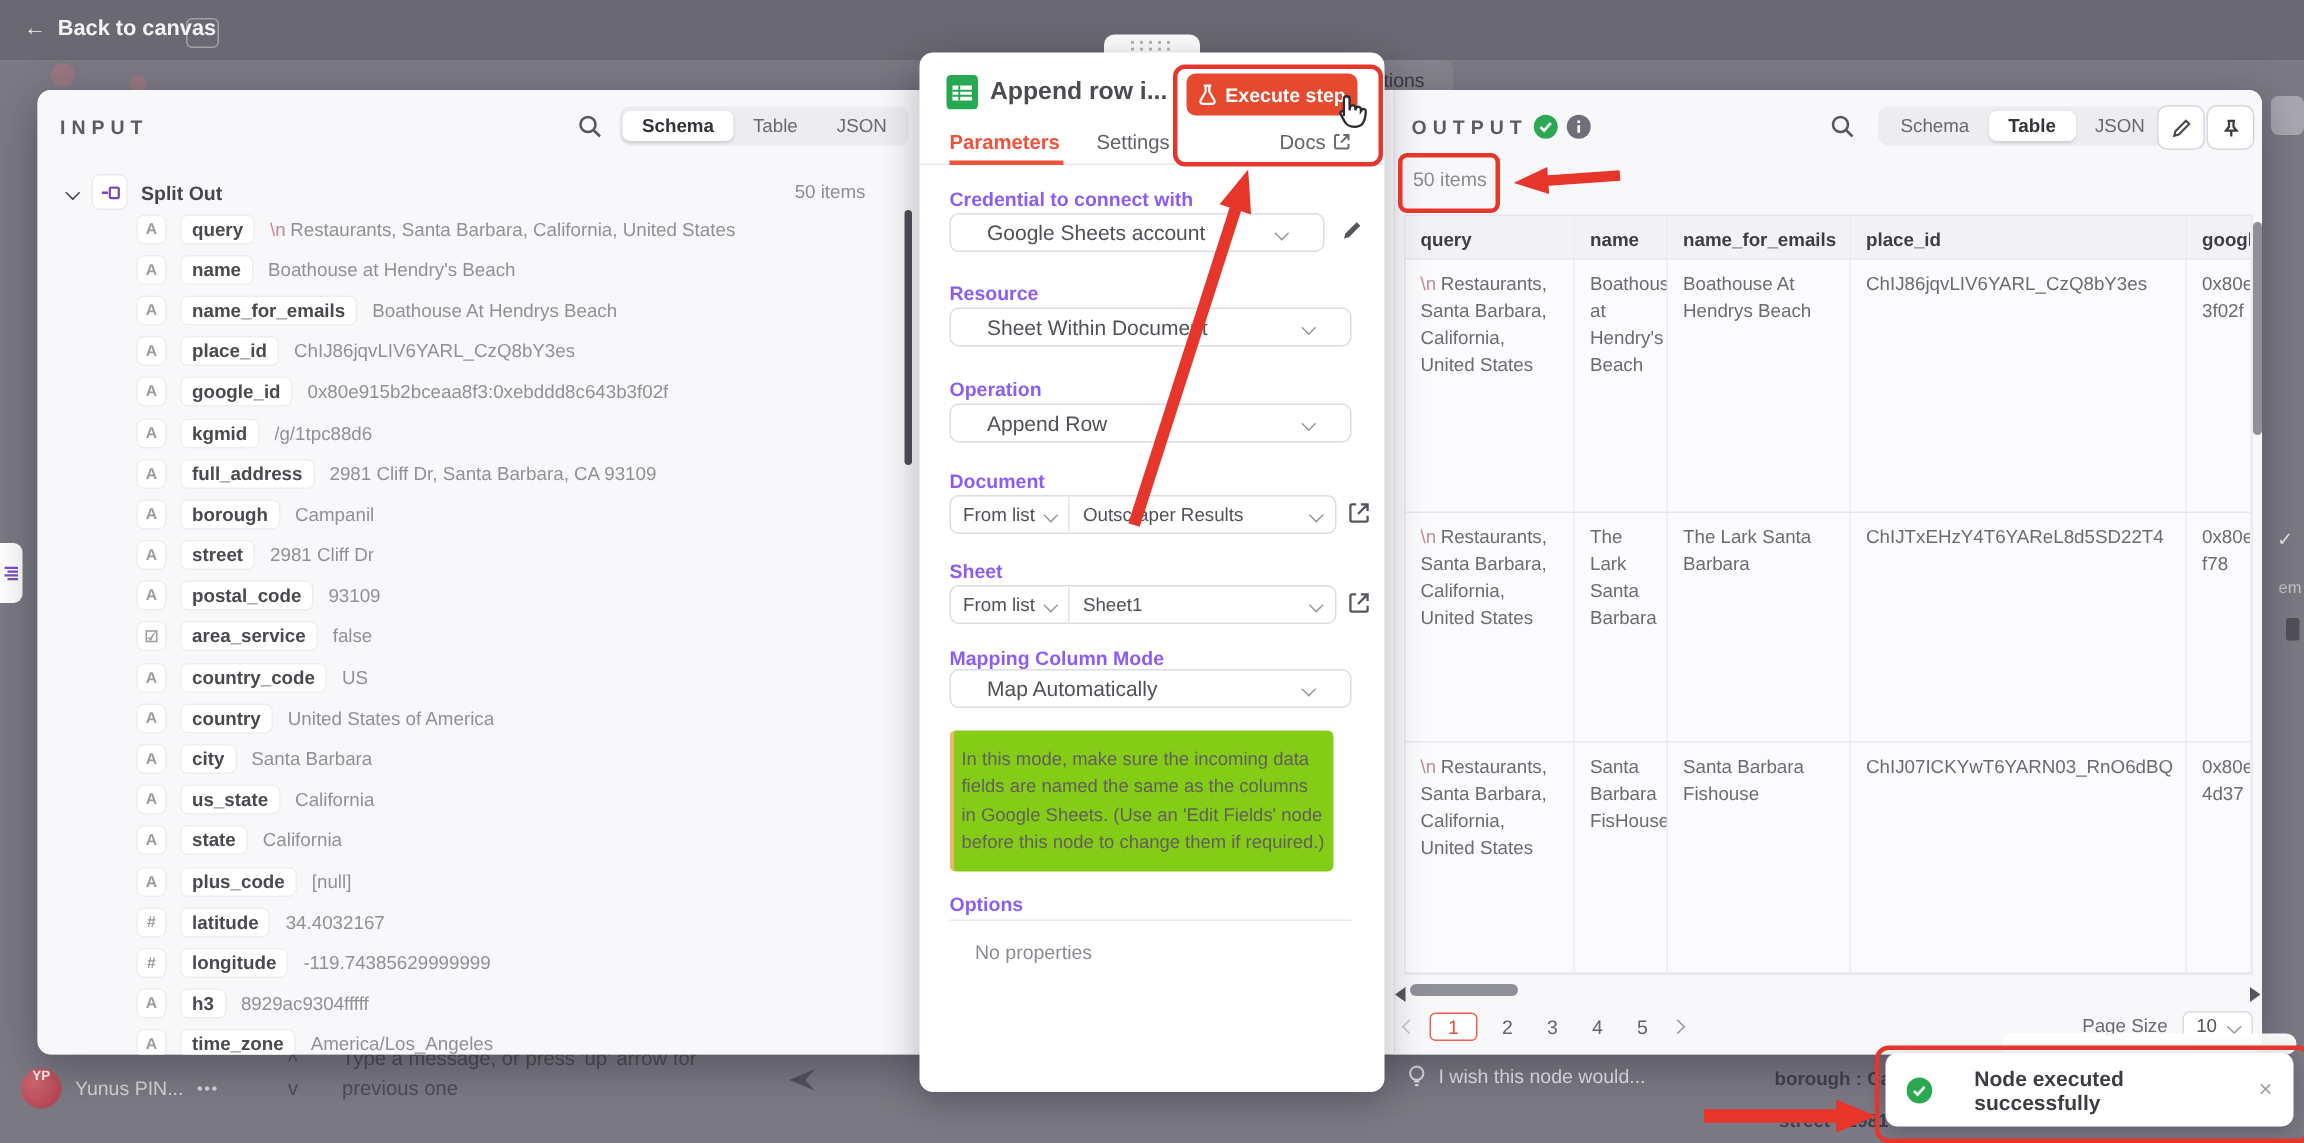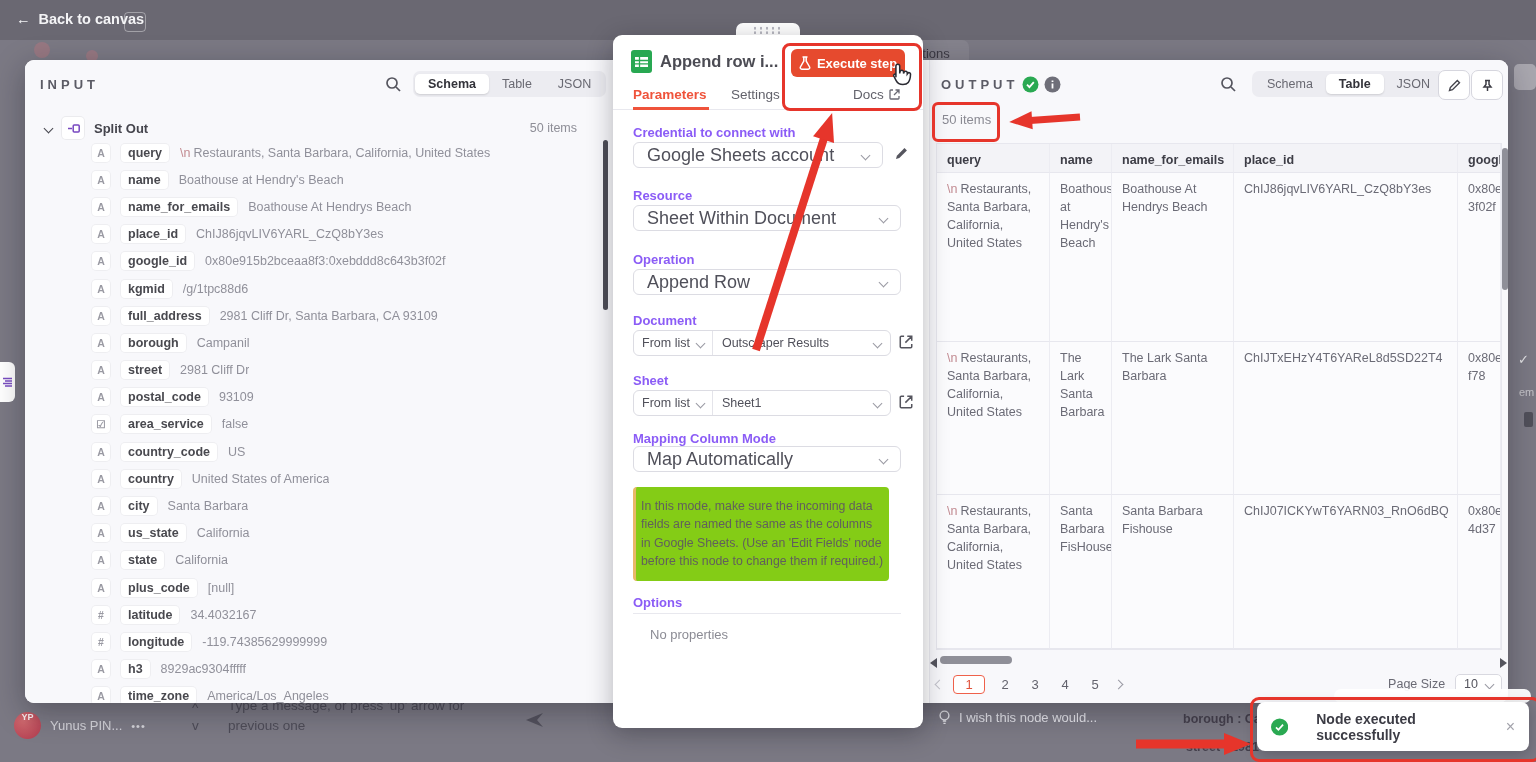--- a/index.html
+++ b/index.html
@@ -57,21 +57,21 @@
   .tri{width:0;height:0;border-style:solid}
   
   .npanel{left:613px;top:35px;width:310px;height:693px;background:#fff;border-radius:9px;box-shadow:0 6px 26px rgba(20,20,30,.30);z-index:30}
   .dragtab{left:736px;top:23px;width:64px;height:14px;background:#fff;border-radius:7px 7px 0 0;z-index:29;display:flex;align-items:center;justify-content:center}
   .dots{width:32px;height:8px;background-image:radial-gradient(circle,#b6b6bf 1px,transparent 1.3px);background-size:6px 4.5px}
   .ntitle{font-size:16.5px;font-weight:700;color:#4b4b53;white-space:nowrap}
   .execbtn{left:178px;top:14px;width:114px;height:28px;background:#e64a2e;border-radius:6px;display:flex;align-items:center;justify-content:center;gap:6px;color:#fff;font-size:13px;font-weight:700;cursor:pointer}
   .ntab{font-size:13.5px;color:#62626b;cursor:pointer}
   .ntab.active{color:#ef533b;font-weight:700}
   .lbl{font-size:13px;color:#8b5cf6;font-weight:600}
-  .sel{display:flex;align-items:center;border:1px solid #dcdce3;border-radius:6px;background:#fff;height:26px;box-sizing:border-box;padding:0 13px;font-size:18px;color:#50505a;cursor:pointer}
+  .sel{display:flex;align-items:center;border:1px solid #dcdce3;border-radius:6px;background:#fff;height:26px;box-sizing:border-box;padding:0 24px;font-size:14px;color:#50505a;cursor:pointer}
   .sel .chev{margin-left:auto}
   .splitsel{display:flex;border:1px solid #dcdce3;border-radius:6px;background:#fff;height:26px;box-sizing:border-box;font-size:12.5px;color:#50505a;cursor:pointer}
   .seg1{display:flex;align-items:center;gap:7px;padding:0 8px;border-right:1px solid #e4e4ea;white-space:nowrap}
   .seg2{display:flex;align-items:center;padding:0 9px;flex:1}
   .seg2 .chev{margin-left:auto}
   .notice{background:#84cc16;border-left:3px solid #e9b868;border-radius:4px;padding:10px 5px;font-size:12.3px;line-height:1.5;color:#61605c}
   .addopt{display:flex;align-items:center;justify-content:center;background:#f4f4f8;border:1px solid #e2e2e9;border-radius:6px;height:24px;font-size:12.5px;color:#55555e;cursor:pointer;position:relative}
   .addopt .chev{position:absolute;right:10px;top:8px}
   .hr{height:1px;background:#e8e8ee}
   

